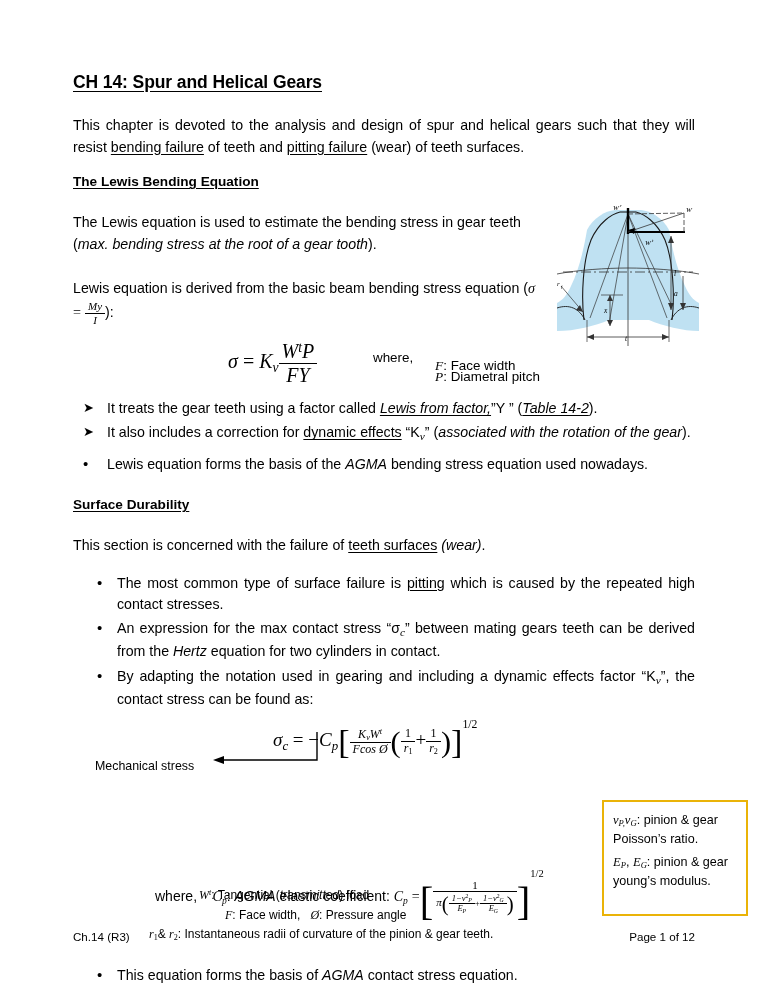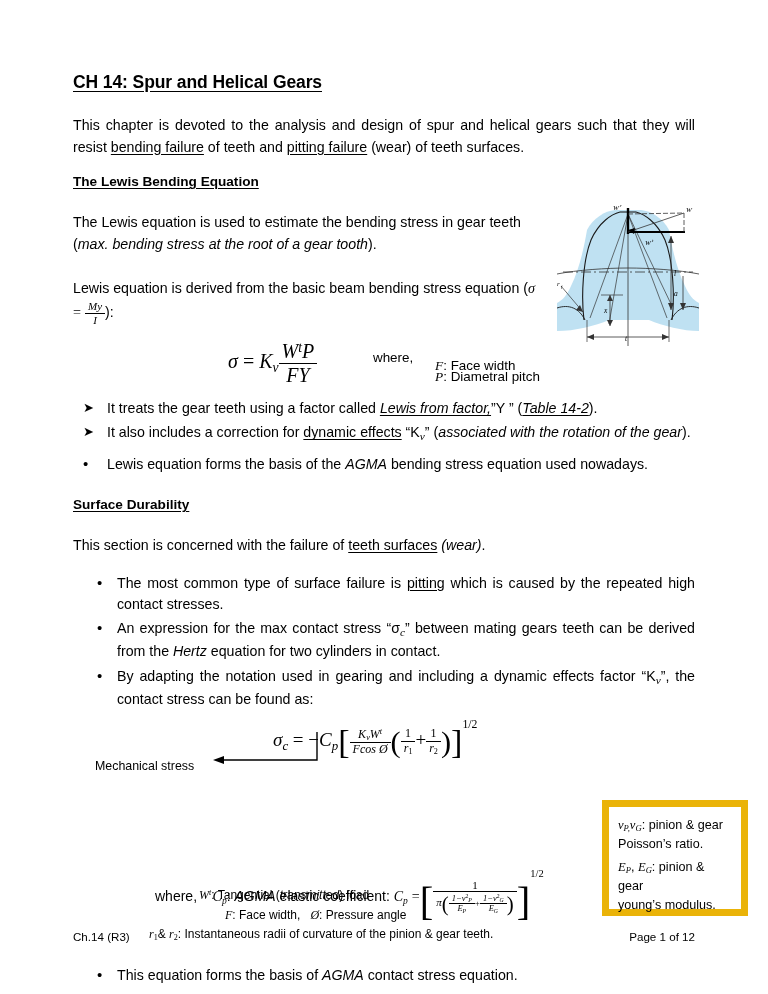--- a/index.html
+++ b/index.html
@@ -152,21 +152,21 @@
     margin-top: 48px;
   }
   .cp-frac-outer { display: inline-block; vertical-align: middle; }
 
   .note-box {
     position: absolute;
     left: 529px;
     top: 2px;
     width: 146px;
     height: 116px;
-    border: 7px solid #eab308;
+    border: 2px solid #eab308;
     box-sizing: border-box;
     padding: 9px 8px 0 9px;
     font-size: 12.6px;
     line-height: 1.48;
   }
 
   .defs { position: relative; margin-top: 2px; font-size: 12px; line-height: 1.62;}
   .defs .d1 { position: relative; left: 126px; }
   .defs .d2 { position: relative; left: 152px; }
   .defs .d3 { position: relative; left: 76px; }

